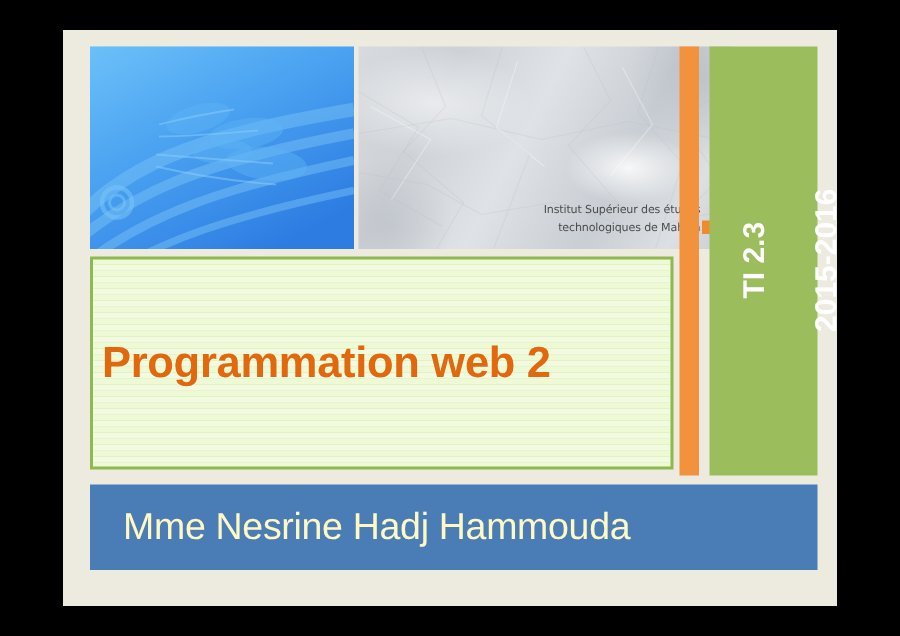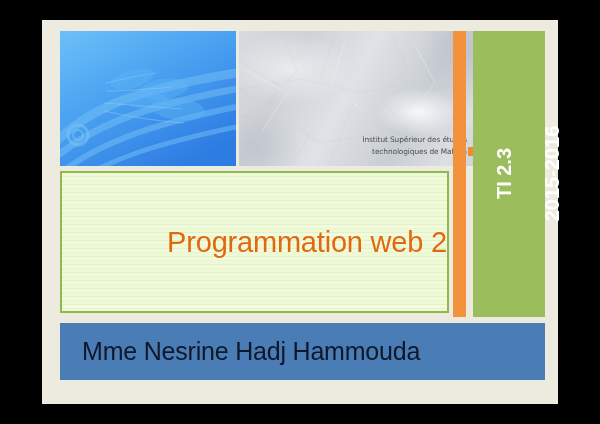--- a/index.html
+++ b/index.html
@@ -147,43 +147,43 @@
         #f2fbe2 4px,
         #f2fbe2 7px,
         #e7f5ca 7px,
         #e7f5ca 8px
       );
     display: flex;
     align-items: center;
   }
   .title-text {
     width: 100%;
-    text-align: right;
+    text-align: left;
     color: #e2680d;
-    font-weight: normal;
+    font-weight: bold;
     font-size: 29px;
     letter-spacing: -0.2px;
     padding-left: 6px;
     box-sizing: border-box;
     text-shadow: 0 1px 0 rgba(255,255,255,0.35);
   }
 
   
   .author-bar {
     position: absolute;
     left: 18px;
     top: 303px;
     width: 485px;
     height: 57px;
     background: #4a7db5;
     display: flex;
     align-items: center;
   }
   .author-text {
-    color: #0f172a;
+    color: #fef9c3;
     font-size: 25px;
     padding-left: 22px;
     letter-spacing: -0.2px;
   }
 </style>
 </head>
 <body>
 
 <div class="canvas">
 

